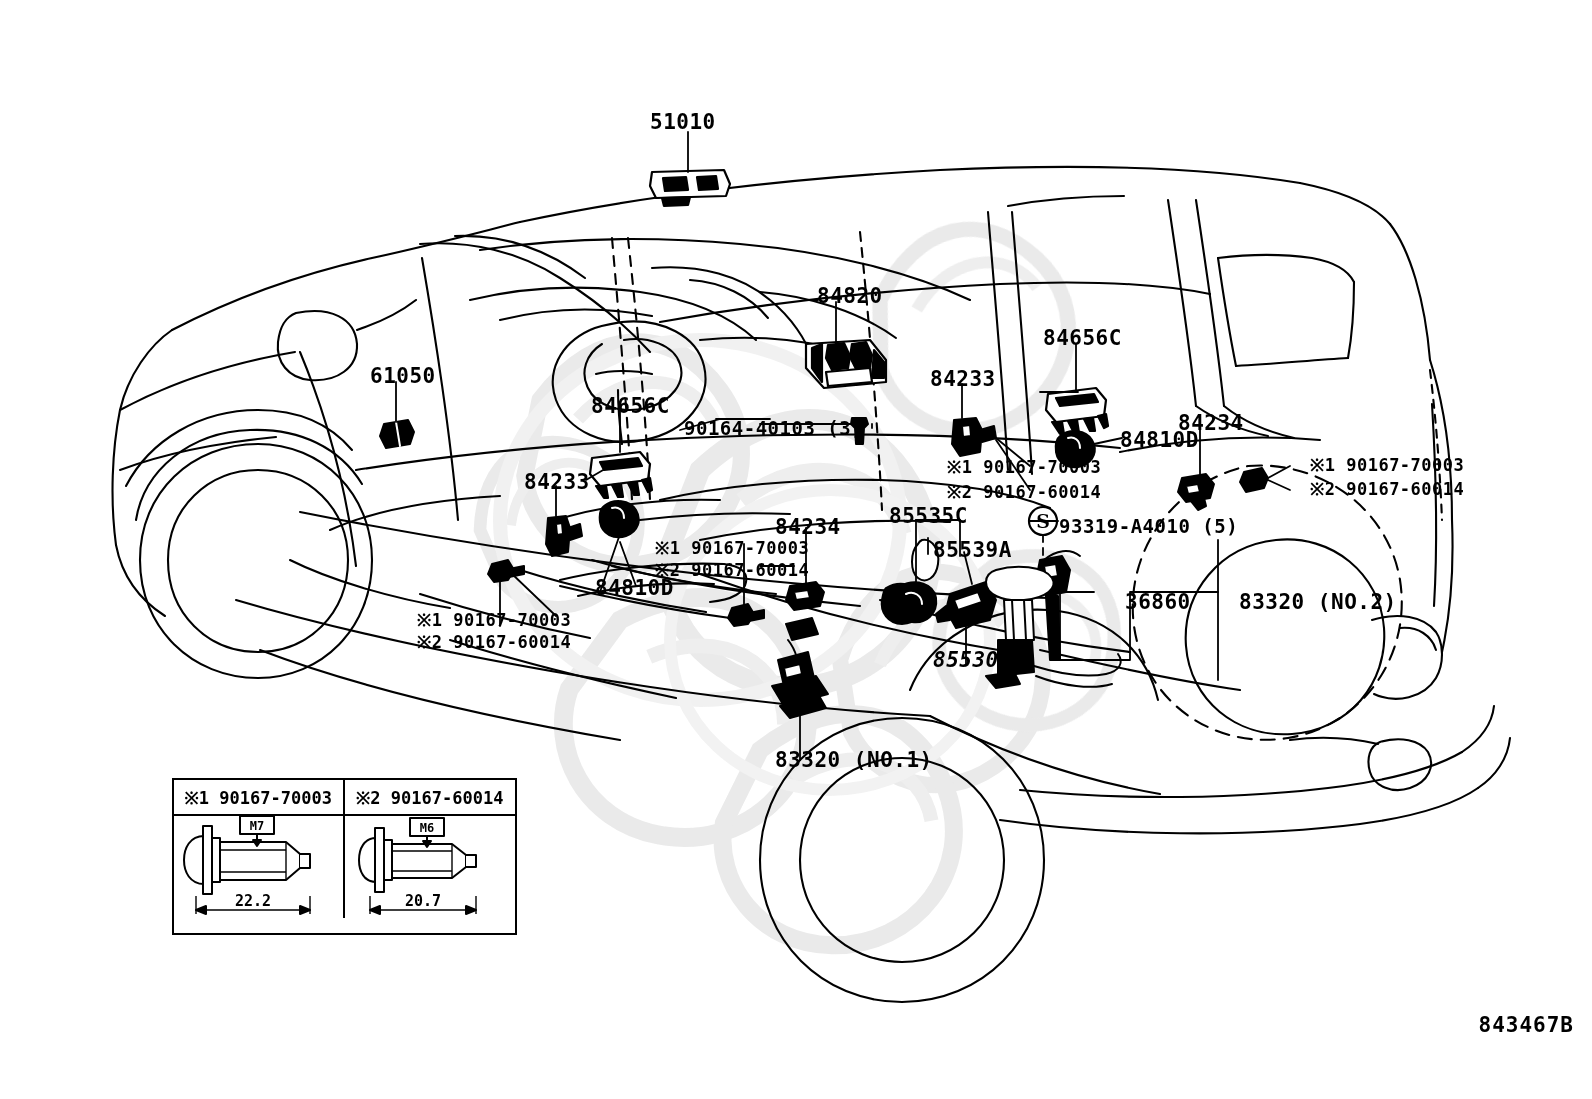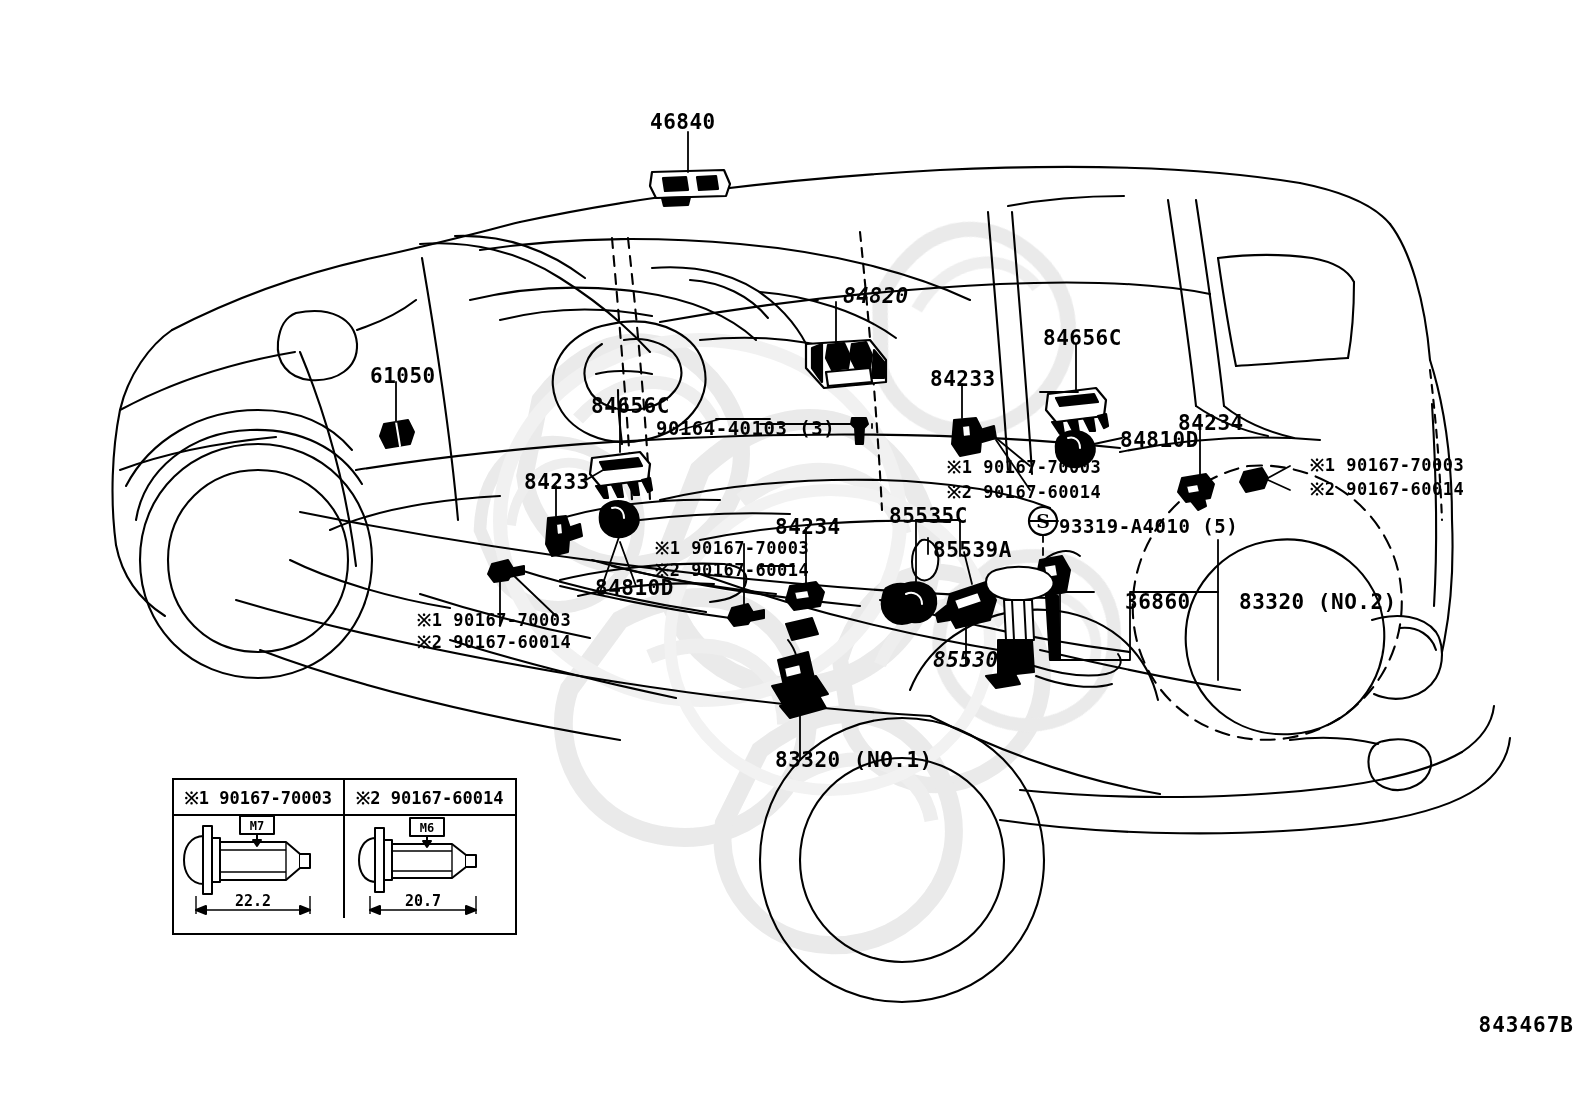--- a/index.html
+++ b/index.html
@@ -391,26 +391,26 @@
         <path d="M966,664 L966,622"></path>
         <path d="M800,760 L800,706"></path>
         <path d="M586,480 L610,466"></path>
         <path d="M1040,392 L1078,392"></path>
       </g>
     </g>
 
     <text x="1043" y="528" text-anchor="middle" font-family="DejaVu Serif, Liberation Serif, serif" font-size="19" font-weight="bold" fill="#000">S</text>
   </svg>
 
-  <div class="lbl" style="left:650px;top:112px;">46840</div>
-  <div class="lbl" style="left:843px;top:286px;font-style:italic;">84820</div>
+  <div class="lbl" style="left:650px;top:112px;">51010</div>
+  <div class="lbl" style="left:817px;top:286px;">84820</div>
   <div class="lbl" style="left:370px;top:366px;">61050</div>
   <div class="lbl" style="left:591px;top:396px;">84656C</div>
   <div class="lbl" style="left:1043px;top:328px;">84656C</div>
-  <div class="lbl sm" style="left:656px;top:419px;">90164-40103 (3)</div>
+  <div class="lbl sm" style="left:684px;top:419px;">90164-40103 (3)</div>
   <div class="lbl" style="left:930px;top:369px;">84233</div>
   <div class="lbl" style="left:1178px;top:413px;">84234</div>
   <div class="lbl" style="left:1120px;top:430px;">84810D</div>
   <div class="lbl" style="left:524px;top:472px;">84233</div>
   <div class="lbl xs" style="left:947px;top:459px;">※1 90167-70003</div>
   <div class="lbl xs" style="left:947px;top:484px;">※2 90167-60014</div>
   <div class="lbl xs" style="left:1310px;top:457px;">※1 90167-70003</div>
   <div class="lbl xs" style="left:1310px;top:481px;">※2 90167-60014</div>
   <div class="lbl" style="left:889px;top:506px;">85535C</div>
   <div class="lbl" style="left:933px;top:540px;">85539A</div>

